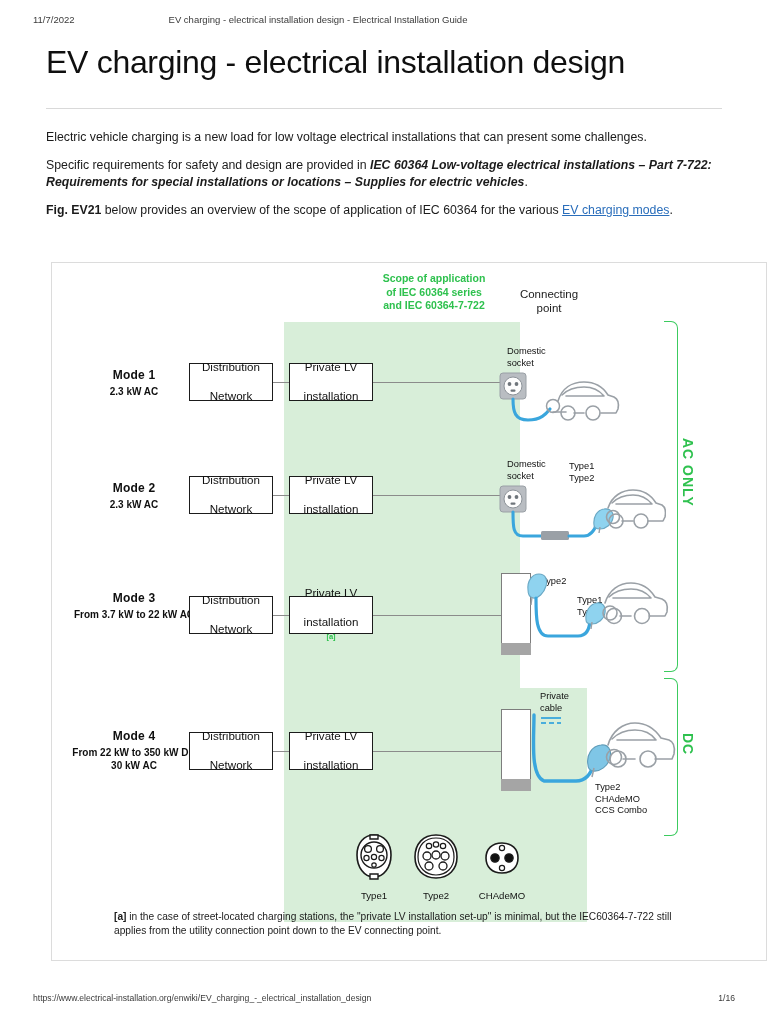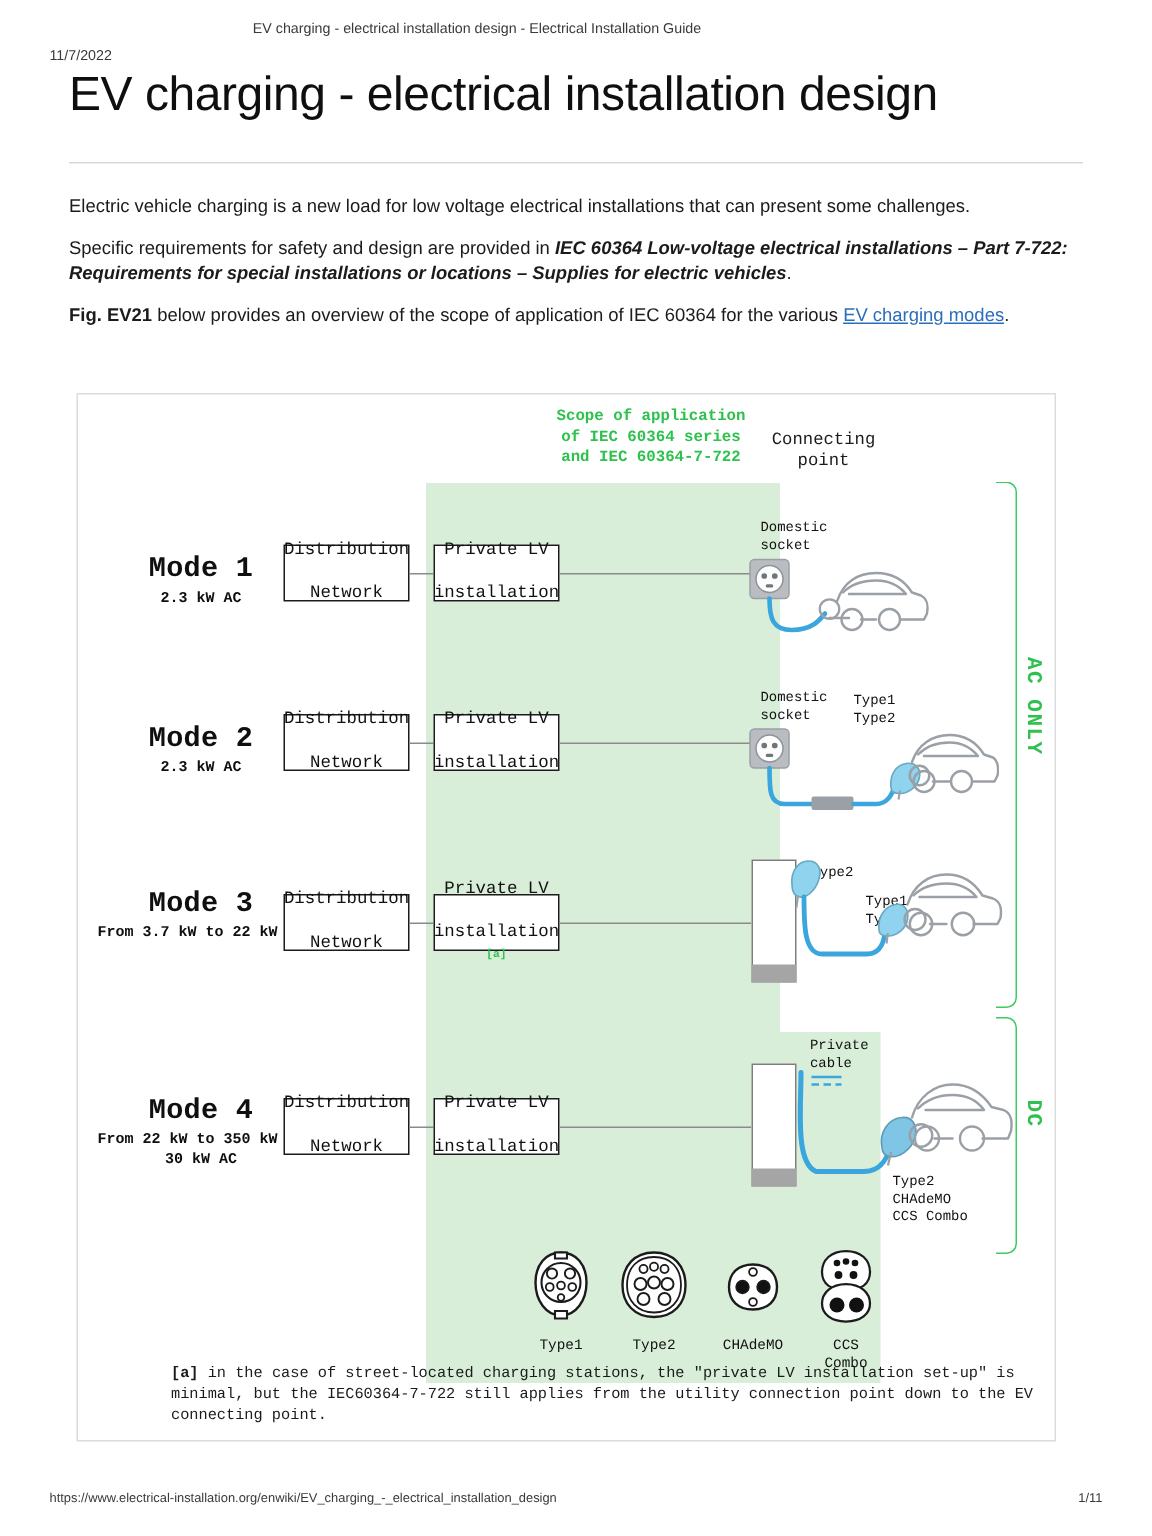--- a/index.html
+++ b/index.html
@@ -8,21 +8,21 @@
     background:#ffffff;
     font-family:"Liberation Sans", sans-serif;
     color:#111;
     position:relative;
     overflow:hidden;
   }
   .page{position:relative;width:768px;height:1024px;}
 
   
   .hdr{position:absolute;top:14px;left:0;width:768px;height:14px;font-size:9.5px;color:#3a3a3a;}
-  .hdr .date{position:absolute;left:33px;top:0;white-space:nowrap;margin-top:18px;}
+  .hdr .date{position:absolute;left:33px;top:0;white-space:nowrap;}
   .hdr .title{position:absolute;left:0;top:0;width:636px;text-align:center;white-space:nowrap;}
 
   
   .h1{
     position:absolute;left:46px;top:42px;width:680px;
     font-size:32px;font-weight:400;letter-spacing:-0.3px;color:#0f0f0f;
     line-height:40px;
   }
   .rule{position:absolute;left:46px;top:108px;width:676px;height:1px;background:#d9d9d9;}
 
@@ -30,43 +30,43 @@
   .para{position:absolute;left:46px;width:678px;font-size:12.3px;line-height:17px;color:#1b1b1b;}
   .p1{top:129px;}
   .p2{top:157px;}
   .p3{top:202px;}
   .para b{font-weight:700;}
   .para .bi{font-weight:700;font-style:italic;}
   .lnk{color:#2a6ebb;text-decoration:underline;}
 
   
   .fig{
-    position:absolute;left:51px;top:262px;width:653px;height:699px;
-    border:1px solid #dcdcdc;background:#fff;box-sizing:border-box;font-family:Liberation Mono, monospace;
+    position:absolute;left:51px;top:262px;width:716px;height:699px;
+    border:1px solid #dcdcdc;background:#fff;box-sizing:border-box;
   }
   .figinner{position:absolute;inset:0;}
 
   
   .scope{position:absolute;background:#d8eed9;}
   .scope-a{left:232px;top:59px;width:236px;height:600px;}
   .scope-b{left:232px;top:425px;width:303px;height:234px;}
 
   
   .scope-txt{
     position:absolute;left:282px;top:9px;width:200px;text-align:center;
     color:#2ec14e;font-weight:700;font-size:10.5px;line-height:13.5px;
   }
   .conn-txt{
     position:absolute;left:442px;top:24px;width:110px;text-align:center;
     color:#1b1b1b;font-size:11.5px;line-height:14px;
   }
 
   
   .mode{position:absolute;width:180px;text-align:center;left:-8px;}
-  .mode .m-t{font-size:19px;font-weight:700;color:#0f0f0f;letter-spacing:0.2px;}
+  .mode .m-t{font-size:12px;font-weight:700;color:#0f0f0f;letter-spacing:0.2px;}
   .mode .m-s{font-size:10px;font-weight:700;color:#0f0f0f;margin-top:4px;line-height:12.5px;}
 
   
   .bx{
     position:absolute;box-sizing:border-box;border:1.4px solid #1b1b1b;background:#fff;
     font-size:11.6px;line-height:14.5px;color:#111;text-align:center;
     display:flex;align-items:center;justify-content:center;
   }
   .bx span{display:block;}
   .bx .sup{color:#2ec14e;font-size:7.5px;vertical-align:super;font-weight:700;}
@@ -403,41 +403,26 @@
           <svg width="44" height="50" viewBox="0 0 44 50">
             <path d="M22 10 C32 10, 38 16, 38 25 C38 34, 32 40, 22 40 C12 40, 6 34, 6 25 C6 16, 12 10, 22 10 Z" fill="#fff" stroke="#1b1b1b" stroke-width="1.6"></path>
             <circle cx="22" cy="15" r="2.6" fill="#fff" stroke="#1b1b1b" stroke-width="1.2"></circle>
             <circle cx="15" cy="25" r="4.2" fill="#111" stroke="#1b1b1b" stroke-width="1.2"></circle>
             <circle cx="29" cy="25" r="4.2" fill="#111" stroke="#1b1b1b" stroke-width="1.2"></circle>
             <circle cx="22" cy="35" r="2.6" fill="#fff" stroke="#1b1b1b" stroke-width="1.2"></circle>
           </svg>
           <div class="cap">CHAdeMO</div>
         </div>
 
-        <div class="conitem" style="left:190px;top:0px;">
-          <svg width="44" height="50" viewBox="0 0 44 50">
-            <path d="M22 1 C32 1, 38 7, 38 15 C38 23, 32 27, 22 27 C12 27, 6 23, 6 15 C6 7, 12 1, 22 1 Z" fill="#fff" stroke="#1b1b1b" stroke-width="1.5"></path>
-            <path d="M22 23 C32 23, 38 29, 38 36 C38 43, 32 48, 22 48 C12 48, 6 43, 6 36 C6 29, 12 23, 22 23 Z" fill="#fff" stroke="#1b1b1b" stroke-width="1.5"></path>
-            <circle cx="16" cy="9" r="2.2" fill="#111"></circle>
-            <circle cx="22" cy="8" r="2.2" fill="#111"></circle>
-            <circle cx="28" cy="9" r="2.2" fill="#111"></circle>
-            <circle cx="17" cy="17" r="2.6" fill="#111"></circle>
-            <circle cx="27" cy="17" r="2.6" fill="#111"></circle>
-            <circle cx="16" cy="37" r="5" fill="#111"></circle>
-            <circle cx="29" cy="37" r="5" fill="#111"></circle>
-          </svg>
-          <div class="cap">CCS</div>
-          <div class="cap" style="margin-top:0;">Combo</div>
-        </div>
 
       </div>
 
       <div class="fn"><b>[a]</b><span> in the case of street-located charging stations, the "private LV installation set-up" is minimal, but the IEC60364-7-722 still applies from the utility connection point down to the EV connecting point.</span></div>
 
     </div>
   </div>
 
   <div class="ftr">
     <div class="url">https://www.electrical-installation.org/enwiki/EV_charging_-_electrical_installation_design</div>
-    <div class="pg">1/11</div>
+    <div class="pg">1/16</div>
   </div>
 
 </div>
 
 </body></html>

